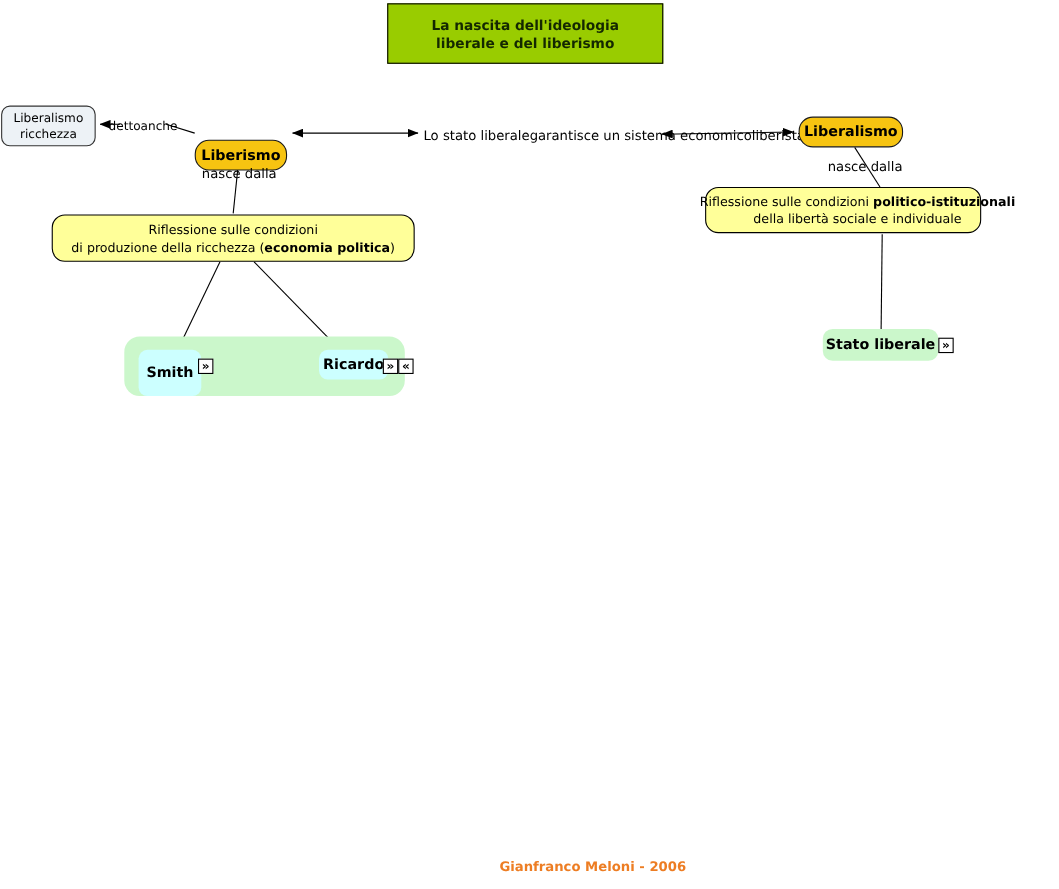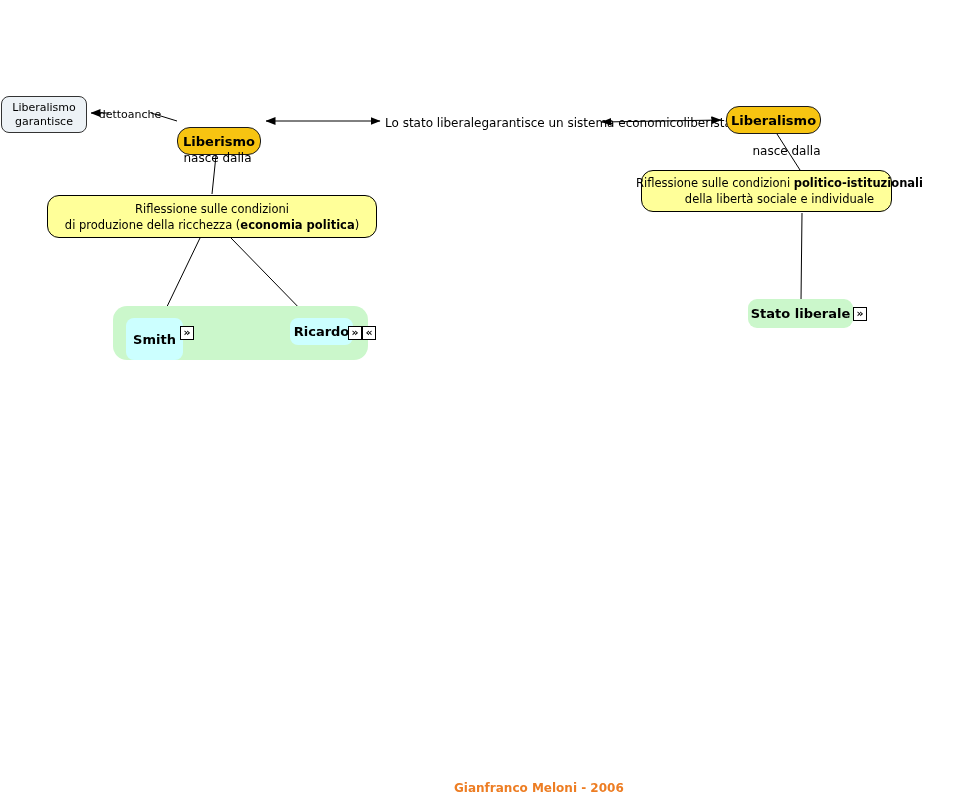--- a/index.html
+++ b/index.html
@@ -65,24 +65,28 @@
     <line x1="151" y1="113" x2="91" y2="113" stroke="#000" stroke-width="1" marker-end="url(#arrow)"></line>
     <line x1="266" y1="121" x2="380" y2="121" stroke="#000" stroke-width="1" marker-start="url(#arrow)" marker-end="url(#arrow)"></line>
     <line x1="602" y1="122" x2="721" y2="120" stroke="#000" stroke-width="1" marker-start="url(#arrow)" marker-end="url(#arrow)"></line>
     <line x1="218" y1="136" x2="212" y2="194" stroke="#000" stroke-width="1"></line>
     <line x1="777" y1="134" x2="800" y2="170" stroke="#000" stroke-width="1"></line>
     <line x1="200" y1="238" x2="162" y2="317" stroke="#000" stroke-width="1"></line>
     <line x1="231" y1="238" x2="308" y2="317" stroke="#000" stroke-width="1"></line>
     <line x1="802" y1="213" x2="801" y2="301" stroke="#000" stroke-width="1"></line>
   </svg>
 
+  <div class="abs node title-node">
+    <div class="nowrap">La nascita dell'ideologia</div>
+    <div class="nowrap">liberale e del liberismo</div>
+  </div>
 
   <div class="abs node econ-node">
     <div class="nowrap">Liberalismo</div>
-    <div class="nowrap">garantisce</div>
+    <div class="nowrap">ricchezza</div>
   </div>
 
   <div class="abs link-label detto-label">
     <div>detto</div>
     <div>anche</div>
   </div>
 
   <div class="abs node gold liberismo-node">
     <div class="nowrap">Liberismo</div>
   </div>

